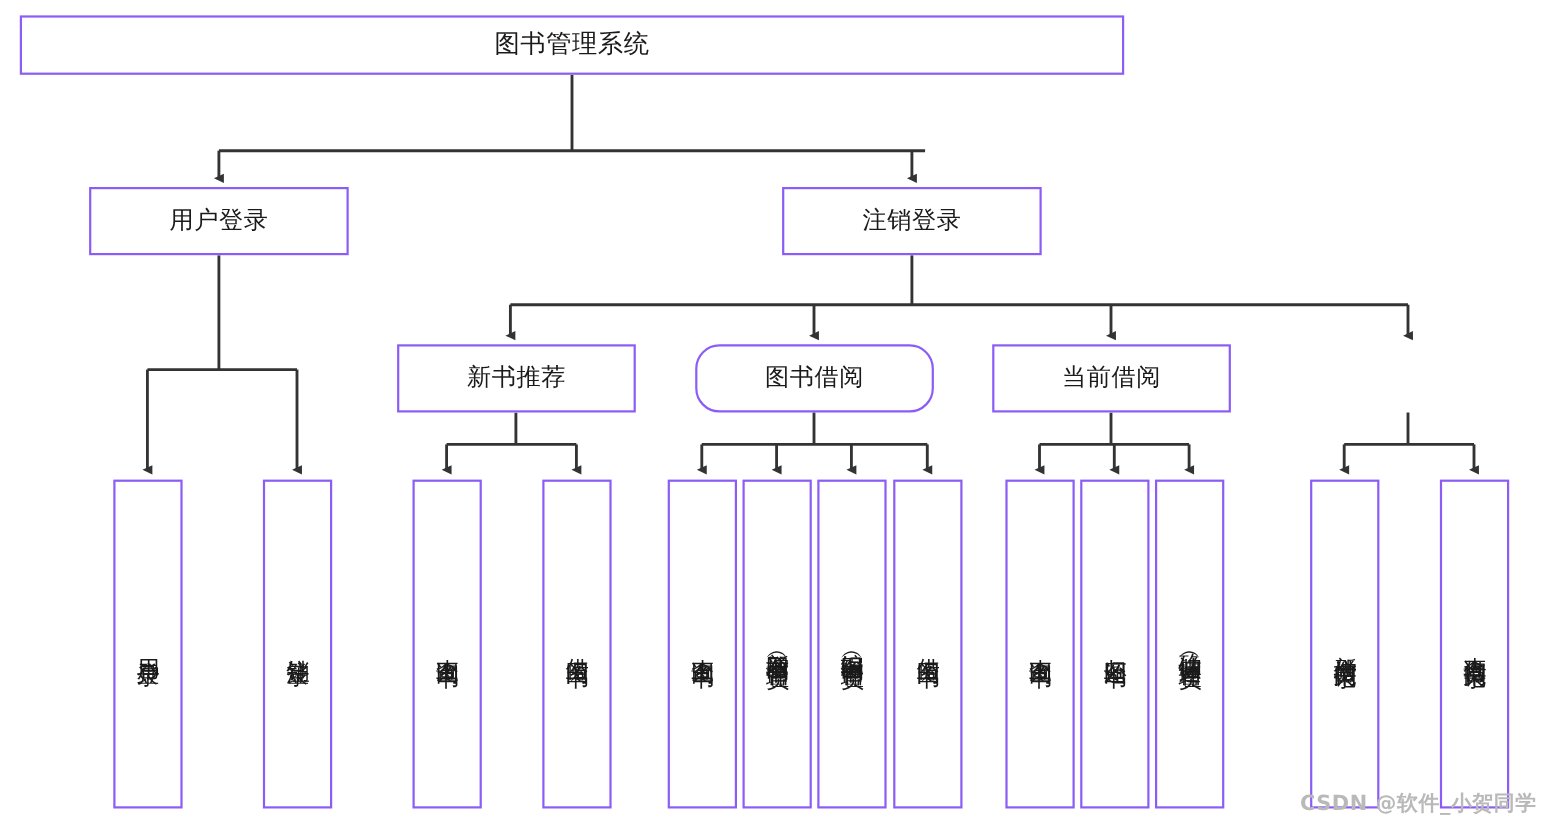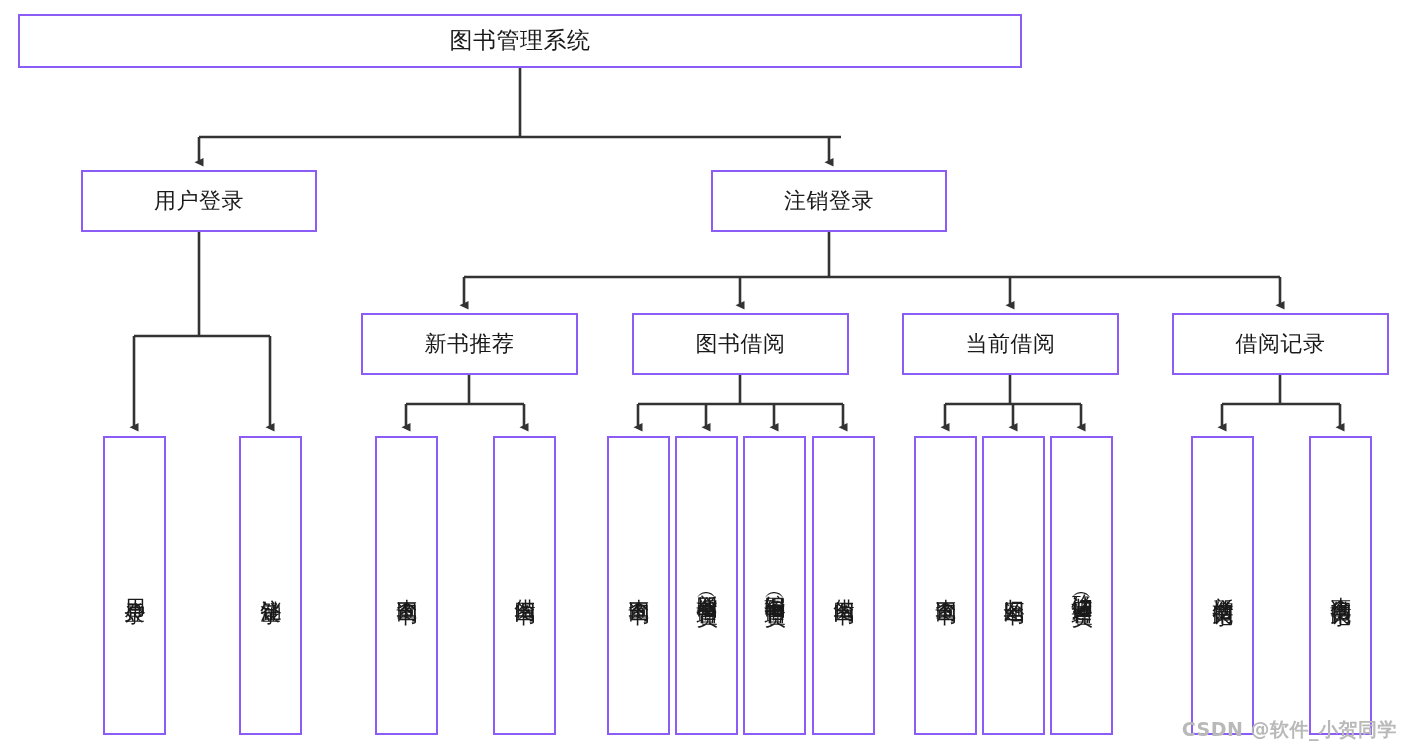--- a/index.html
+++ b/index.html
@@ -130,28 +130,25 @@
   <div class="node horizontal" style="left:81px; top:170px; width:236px; height:62px;">
     <span>用户登录</span>
   </div>
   <div class="node horizontal" style="left:711px; top:170px; width:236px; height:62px;">
     <span>注销登录</span>
   </div>
 
   <div class="node horizontal" style="left:361px; top:313px; width:217px; height:62px;text-align:center;">
     <span>新书推荐</span>
   </div>
-  <div class="node horizontal" style="left:632px; top:313px; width:217px; height:62px;">
+  <div class="node horizontal" style="left:632px; top:313px; width:217px; height:62px;border-radius:22px;">
     <span>图书借阅</span>
   </div>
   <div class="node horizontal" style="left:902px; top:313px; width:217px; height:62px;align-items:center;">
     <span>当前借阅</span>
-  </div>
-  <div class="node horizontal" style="left:1172px; top:313px; width:217px; height:62px;">
-    <span>借阅记录</span>
   </div>
 
   <div class="node vertical" style="left:103px; top:436px; width:63px; height:299px;">
     <span class="vlabel">用户登录</span>
   </div>
   <div class="node vertical" style="left:239px; top:436px; width:63px; height:299px;">
     <span class="vlabel">注销登录</span>
   </div>
 
   <div class="node vertical" style="left:375px; top:436px; width:63px; height:299px;">

